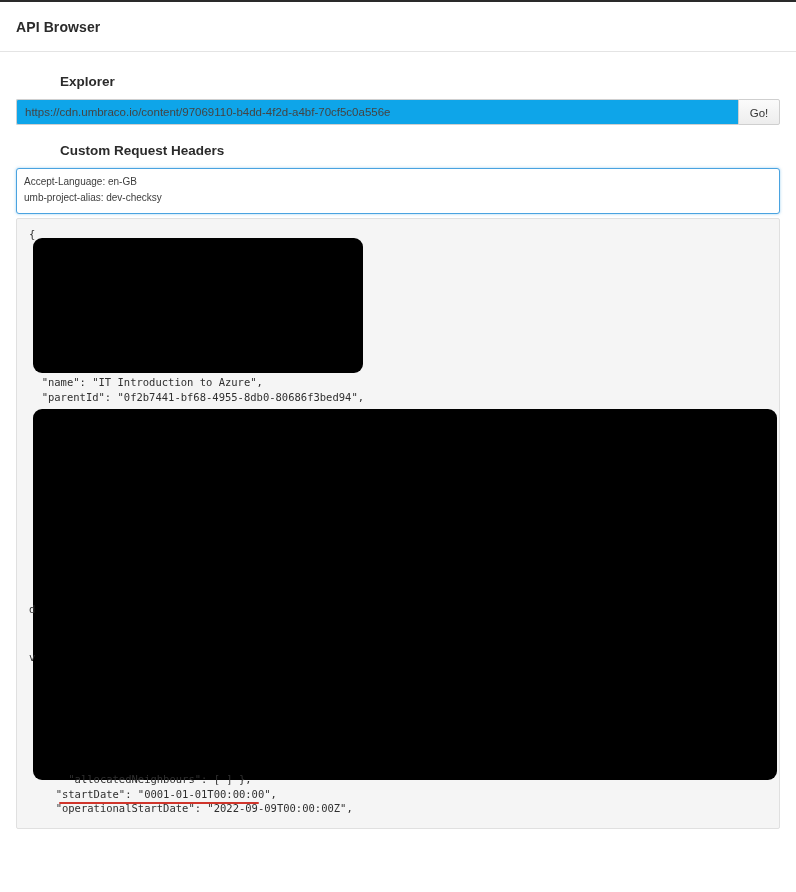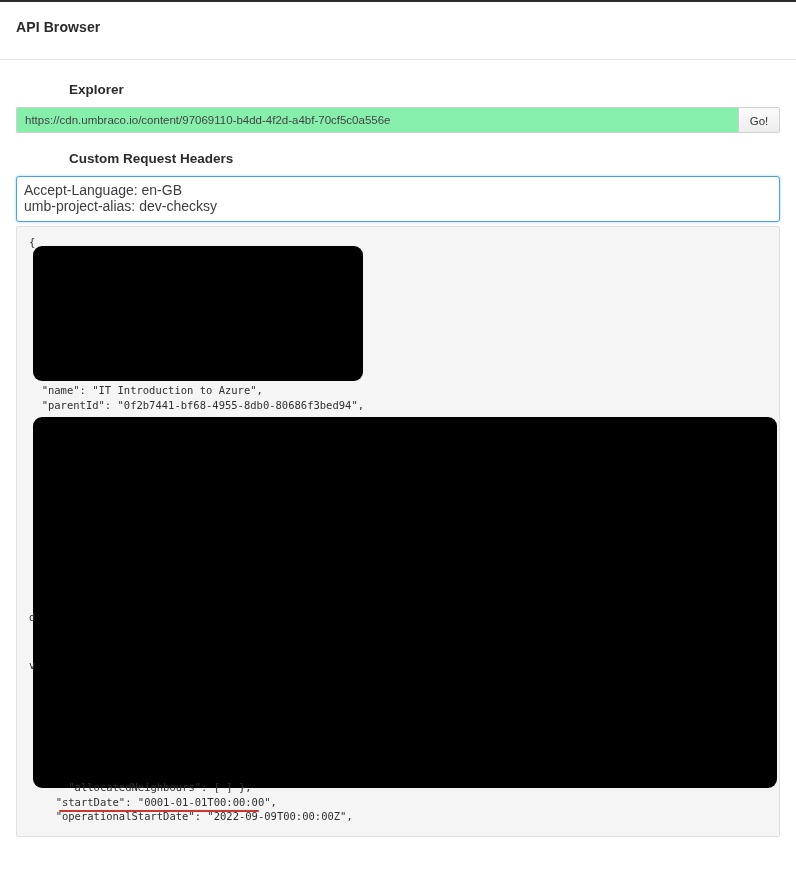--- a/index.html
+++ b/index.html
@@ -19,56 +19,56 @@
     width: 796px;
     height: 892px;
     box-sizing: border-box;
   }
   .topbar {
     height: 3px;
     background: #ffffff;
     border-top: 2px solid #2a2a2a;
   }
   .header {
-    padding: 14px 16px 24px 16px;
+    padding: 14px 16px 16px 16px;
     border-bottom: 1px solid #e4e4e4;
   }
   .header-title {
     font-size: 14px;
     font-weight: bold;
     color: #2b2b2b;
     letter-spacing: 0.1px;
   }
   .content {
     padding: 14px 16px 0 16px;
   }
   .section-title {
     font-size: 13.5px;
     font-weight: bold;
     color: #2b2b2b;
-    margin: 8px 0 10px 13px;
+    margin: 8px 0 10px 4px;
     padding-left: 40px;
   }
   .explorer-row {
     display: flex;
     align-items: stretch;
     width: 100%;
     margin-bottom: 6px;
   }
   .url-input {
     flex: 1 1 auto;
     height: 24px;
     border: 1px solid #cfcfcf;
     border-right: none;
     border-radius: 2px 0 0 2px;
     padding: 0 8px;
     font-family: "Liberation Sans", sans-serif;
     font-size: 11.5px;
     color: #444;
-    background: #86efac;
+    background: #0ea5e9;
     outline: none;
     box-sizing: content-box;
   }
   .go-button {
     width: 42px;
     height: 26px;
     border: 1px solid #cfcfcf;
     border-radius: 0 2px 2px 0;
     background: linear-gradient(#fbfbfb, #ededed);
     font-family: "Liberation Sans", sans-serif;
@@ -82,21 +82,21 @@
   }
   .headers-box {
     width: 100%;
     height: 46px;
     box-sizing: border-box;
     border: 1px solid #4aa3e0;
     border-radius: 3px;
     box-shadow: 0 0 3px rgba(80,170,230,0.55);
     padding: 5px 7px;
     font-family: "Liberation Sans", sans-serif;
-    font-size: 14px;
+    font-size: 10px;
     line-height: 16px;
     color: #3d3d3d;
     resize: none;
     outline: none;
     overflow: hidden;
     white-space: pre;
   }
   .props-title {
     margin-top: 20px;
   }

